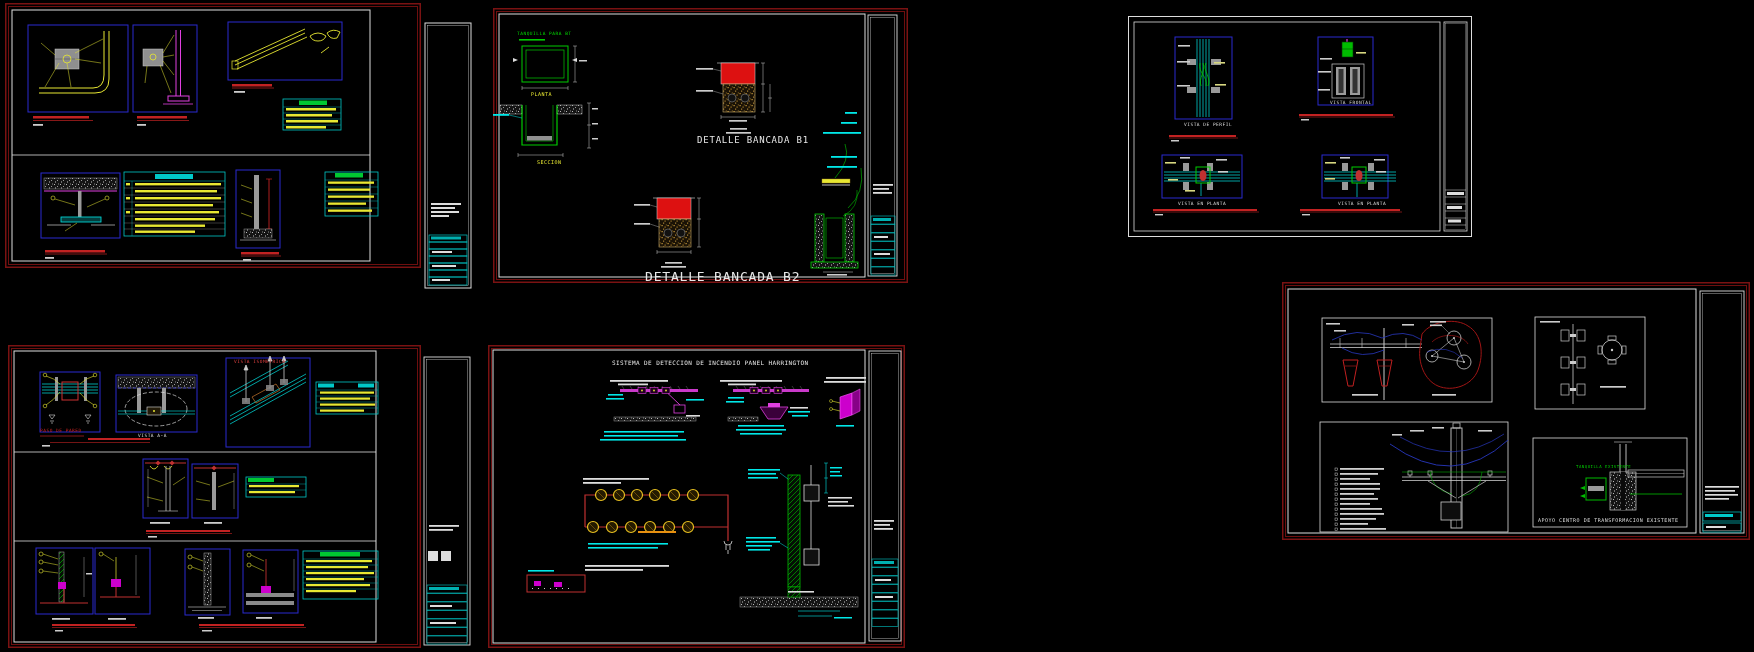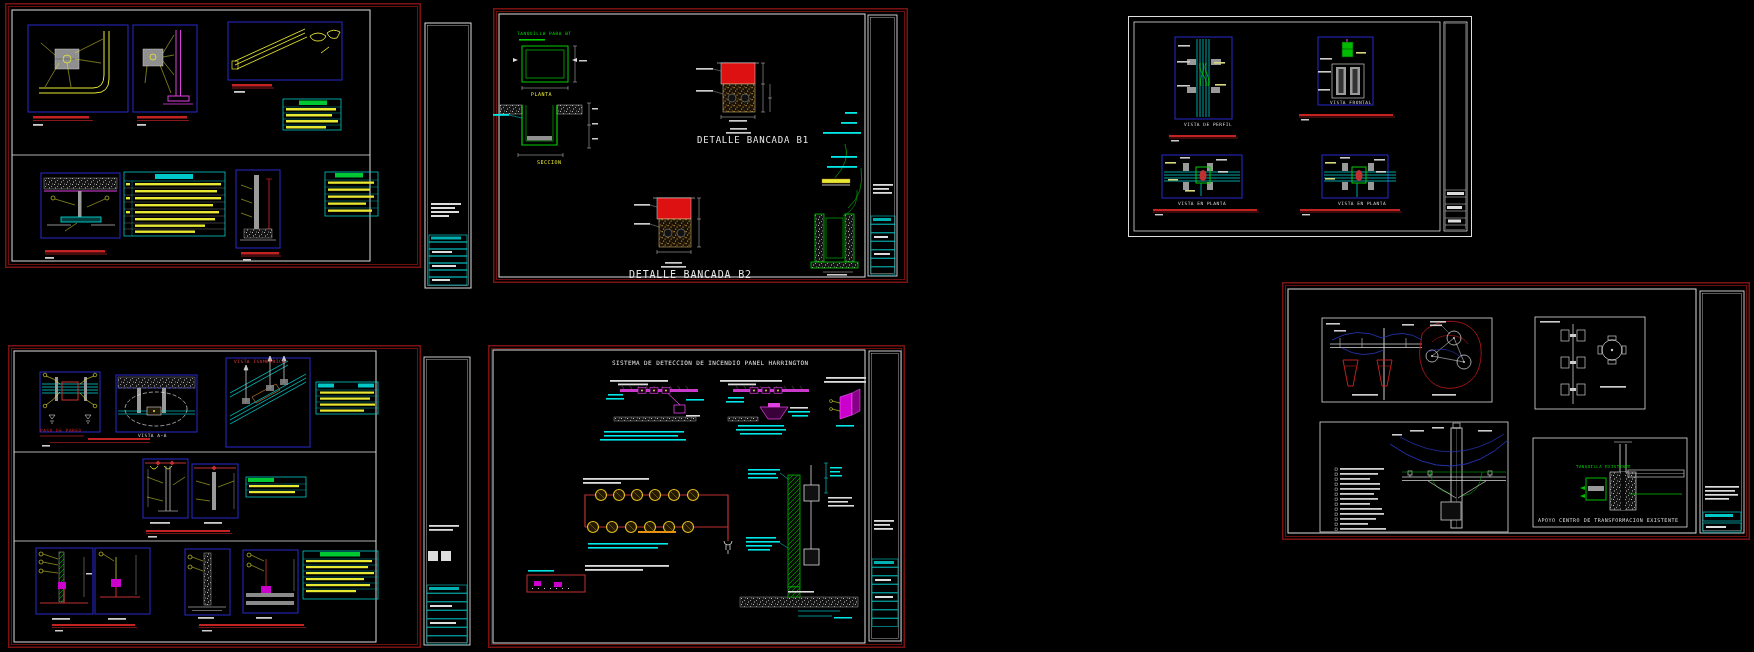--- a/index.html
+++ b/index.html
@@ -326,21 +326,21 @@
           <rect x="352" y="104" width="12" height="1.8"></rect>
         <rect x="348" y="114" width="16" height="1.8"></rect>
       </g>
       <line x1="330" y1="264" x2="360" y2="264" stroke="#ccc" stroke-width="0.5"></line>
       <rect x="334" y="266" width="20" height="1.6" fill="#ccc"></rect>
     </svg>
     <div class="ov" style="left:24px;top:24px;font-size:4.5px;color:#00dd00">TANQUILLA PARA BT</div>
     <div class="ov" style="left:38px;top:84px;font-size:5px;color:#e8e832">PLANTA</div>
     <div class="ov" style="left:44px;top:152px;font-size:5px;color:#e8e832">SECCION</div>
     <div class="ov" style="left:204px;top:128px;font-size:9px;letter-spacing:0.8px;color:#e8e8e8">DETALLE BANCADA B1</div>
-    <div class="ov" style="left:136px;top:262px;font-size:10px;letter-spacing:0.8px;color:#e8e8e8">DETALLE BANCADA B2</div>
+    <div class="ov" style="left:152px;top:262px;font-size:13px;letter-spacing:0.8px;color:#e8e8e8">DETALLE BANCADA B2</div>
   </div>
 
   <div class="sheet" id="sheet3" style="left:1128px;top:16px;width:344px;height:221px">
     <svg width="344" height="221" viewBox="0 0 344 221">
       <rect x="0.5" y="0.5" width="343" height="220" fill="none" stroke="#ddd" stroke-width="1"></rect>
       <rect x="6" y="6" width="306" height="209" fill="none" stroke="#ddd" stroke-width="0.8"></rect>
       <rect x="316" y="6" width="23" height="209" fill="none" stroke="#ddd" stroke-width="0.8"></rect>
       <rect x="317.5" y="7.5" width="20" height="206" fill="none" stroke="#ddd" stroke-width="0.3"></rect>
       <g stroke="#ddd" stroke-width="0.5">
         <line x1="317" y1="174" x2="338" y2="174"></line>

